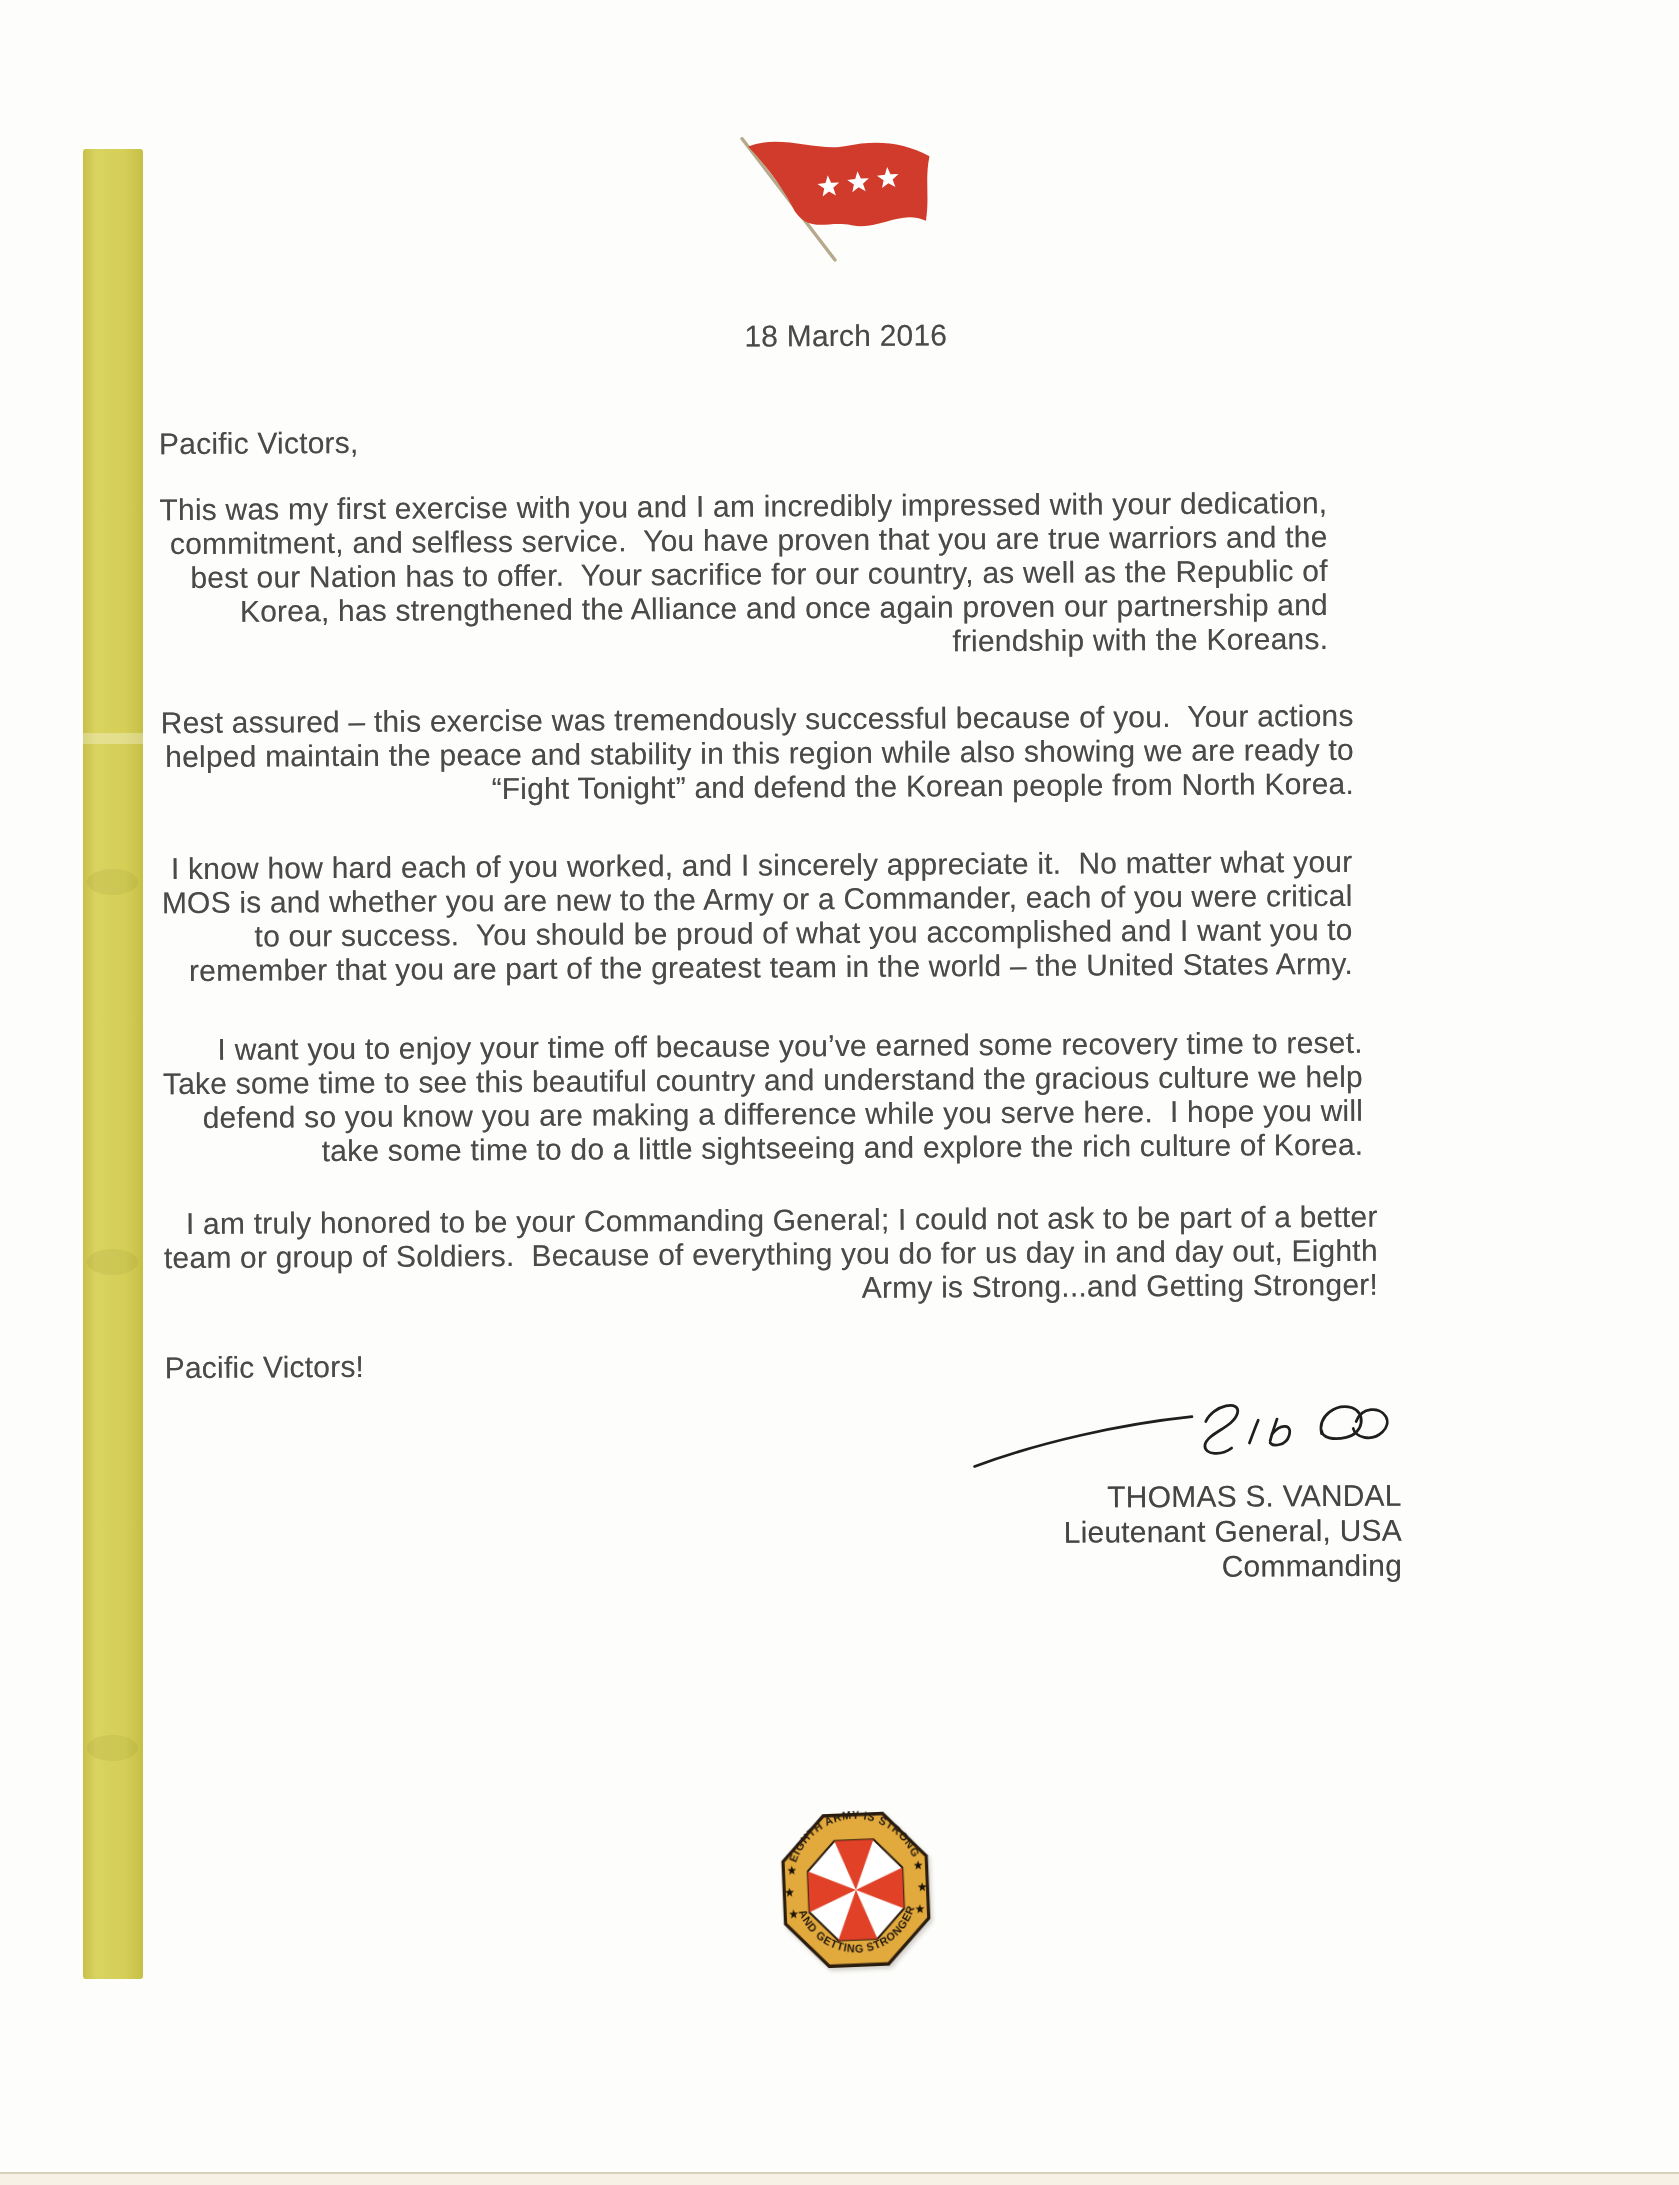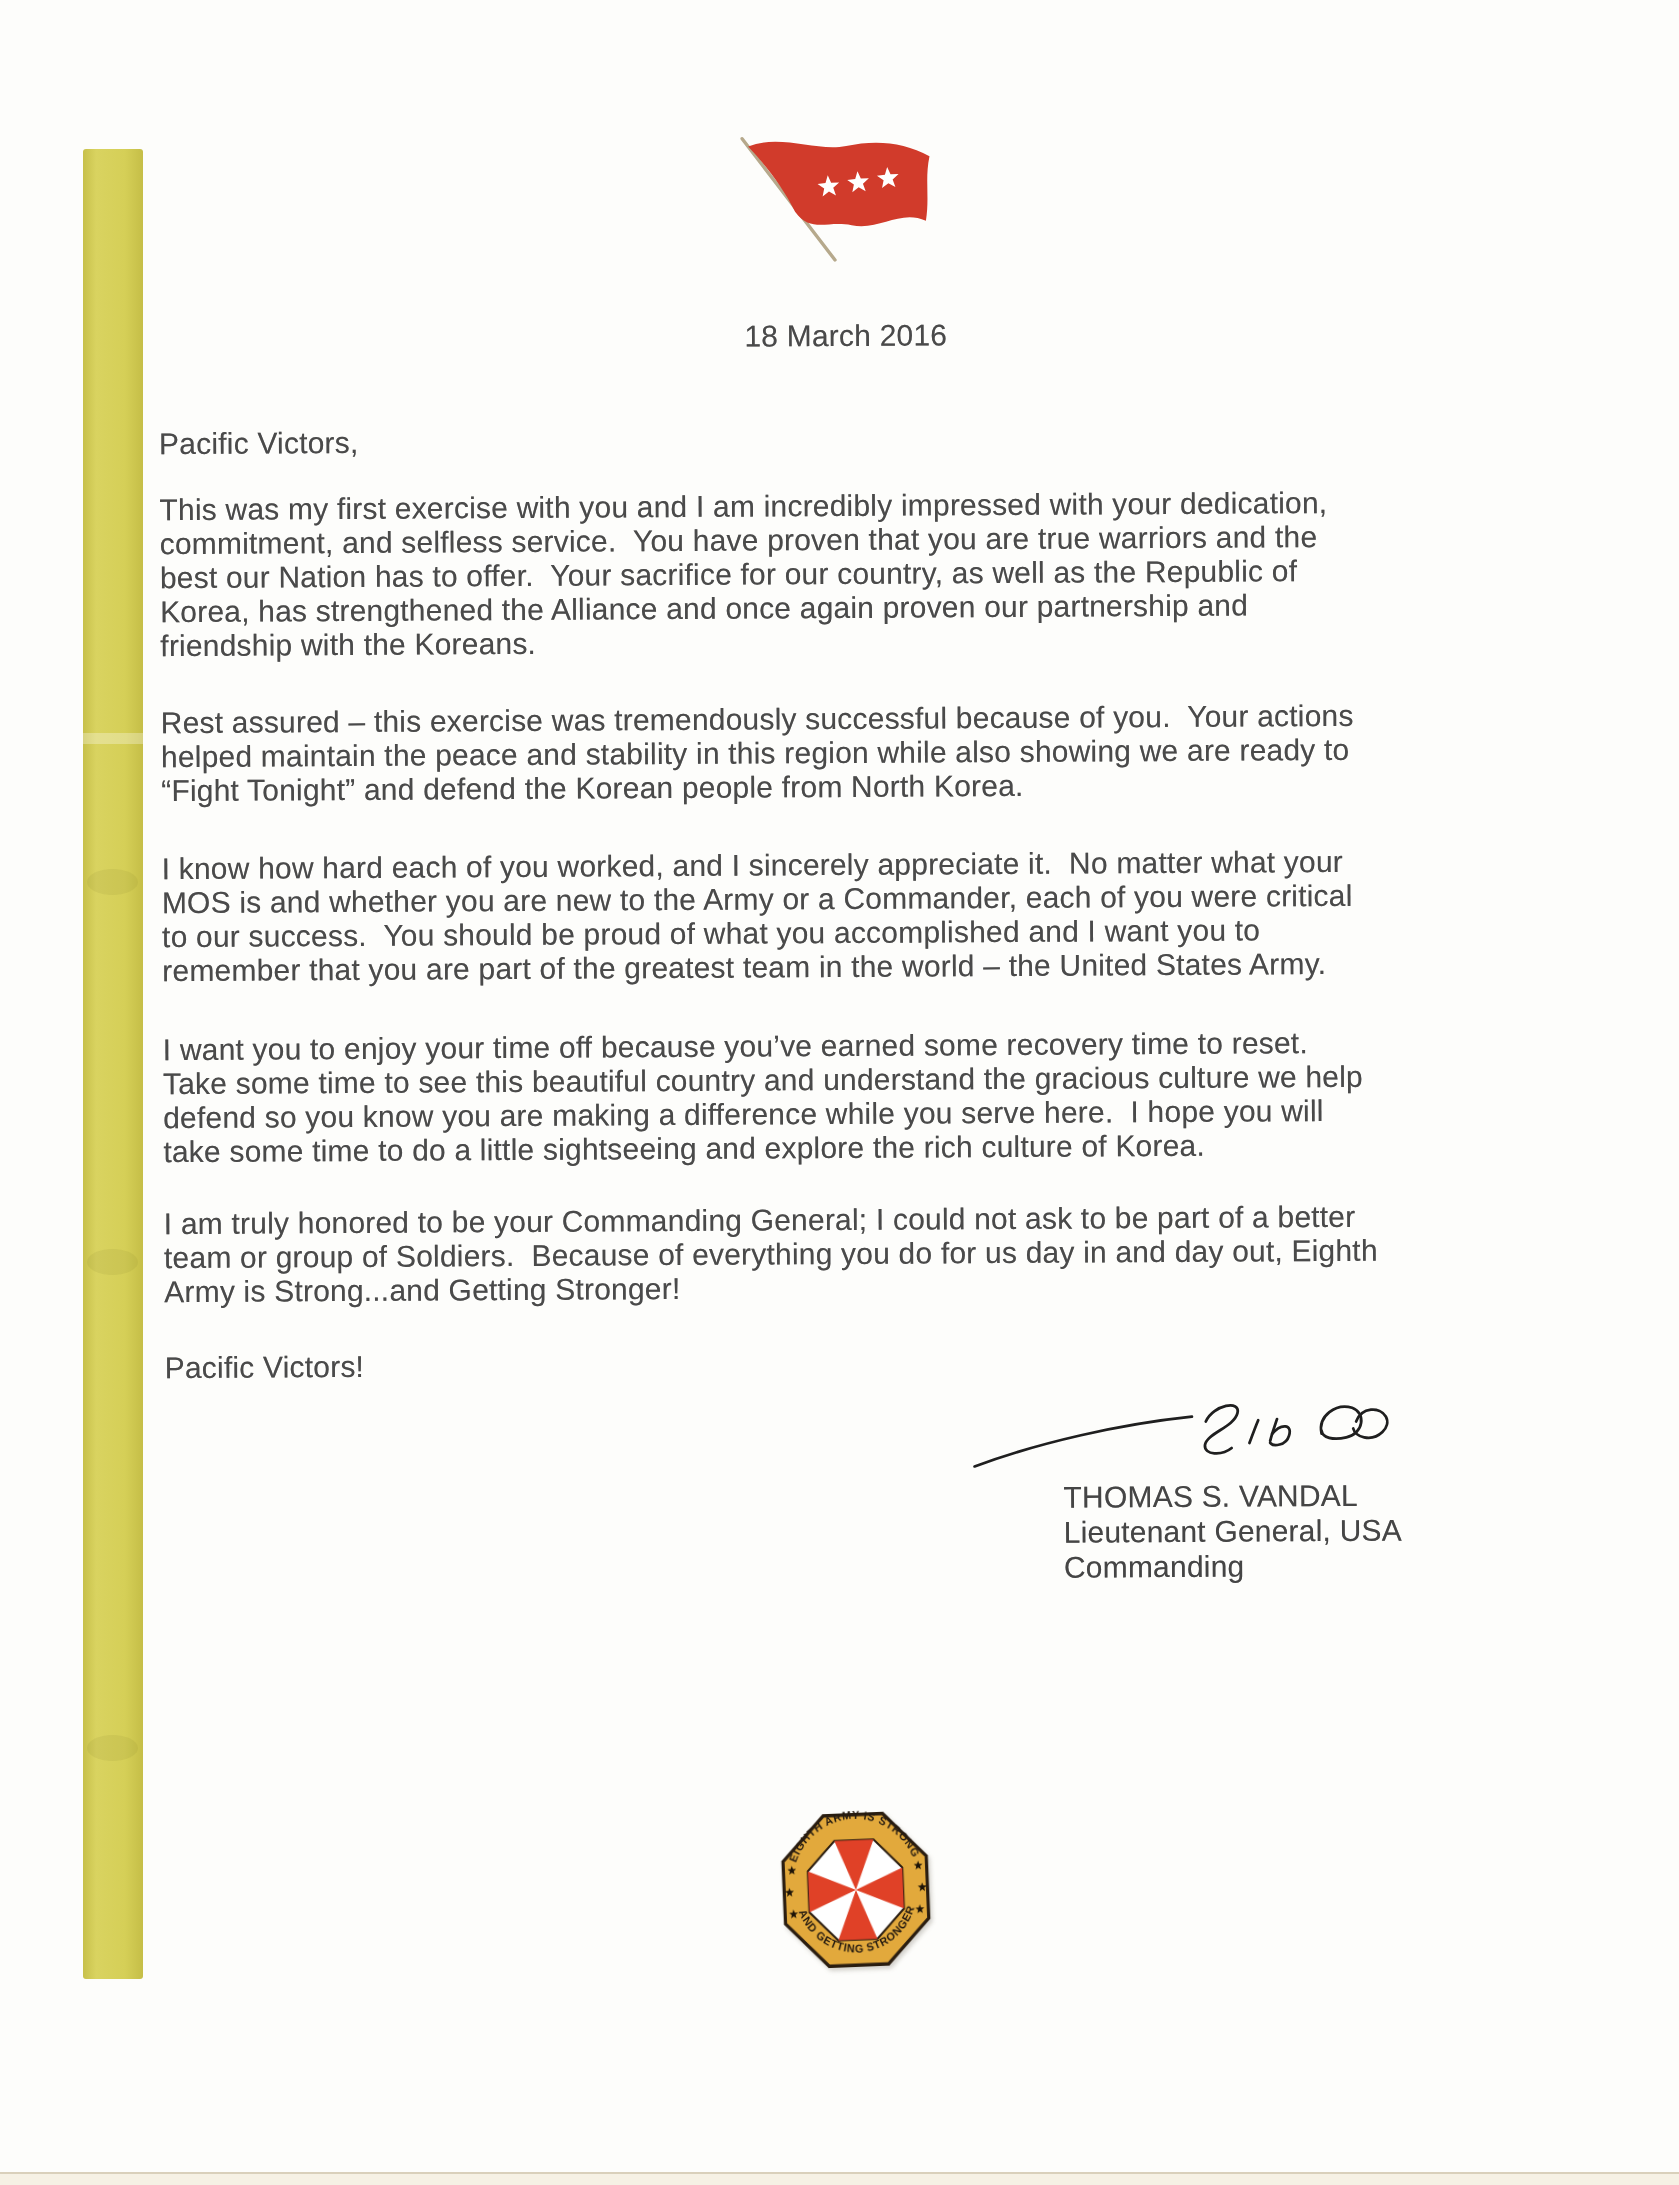--- a/index.html
+++ b/index.html
@@ -1,19 +1,20 @@
 <!DOCTYPE html>
 <html><head>
 <meta charset="utf-8">
 <style>
   html,body { margin:0; padding:0; background:#ffffff; }
   .page {
     position:relative; width:1679px; height:2186px;
     background:#fdfdfb; overflow:hidden;
     font-family:"Liberation Sans", sans-serif;
+    text-align:right;
   }
   
   .stripe {
     position:absolute; left:83px; top:149px; width:60px; height:1830px;
     background:linear-gradient(to right,#c7c04a,#d9d360 22%,#d5cf57 70%,#c5be47);
     border-radius:3px;
   }
   .stripe-crease {
     position:absolute; left:83px; top:733px; width:60px; height:11px;
     background:rgba(255,255,255,0.30);

